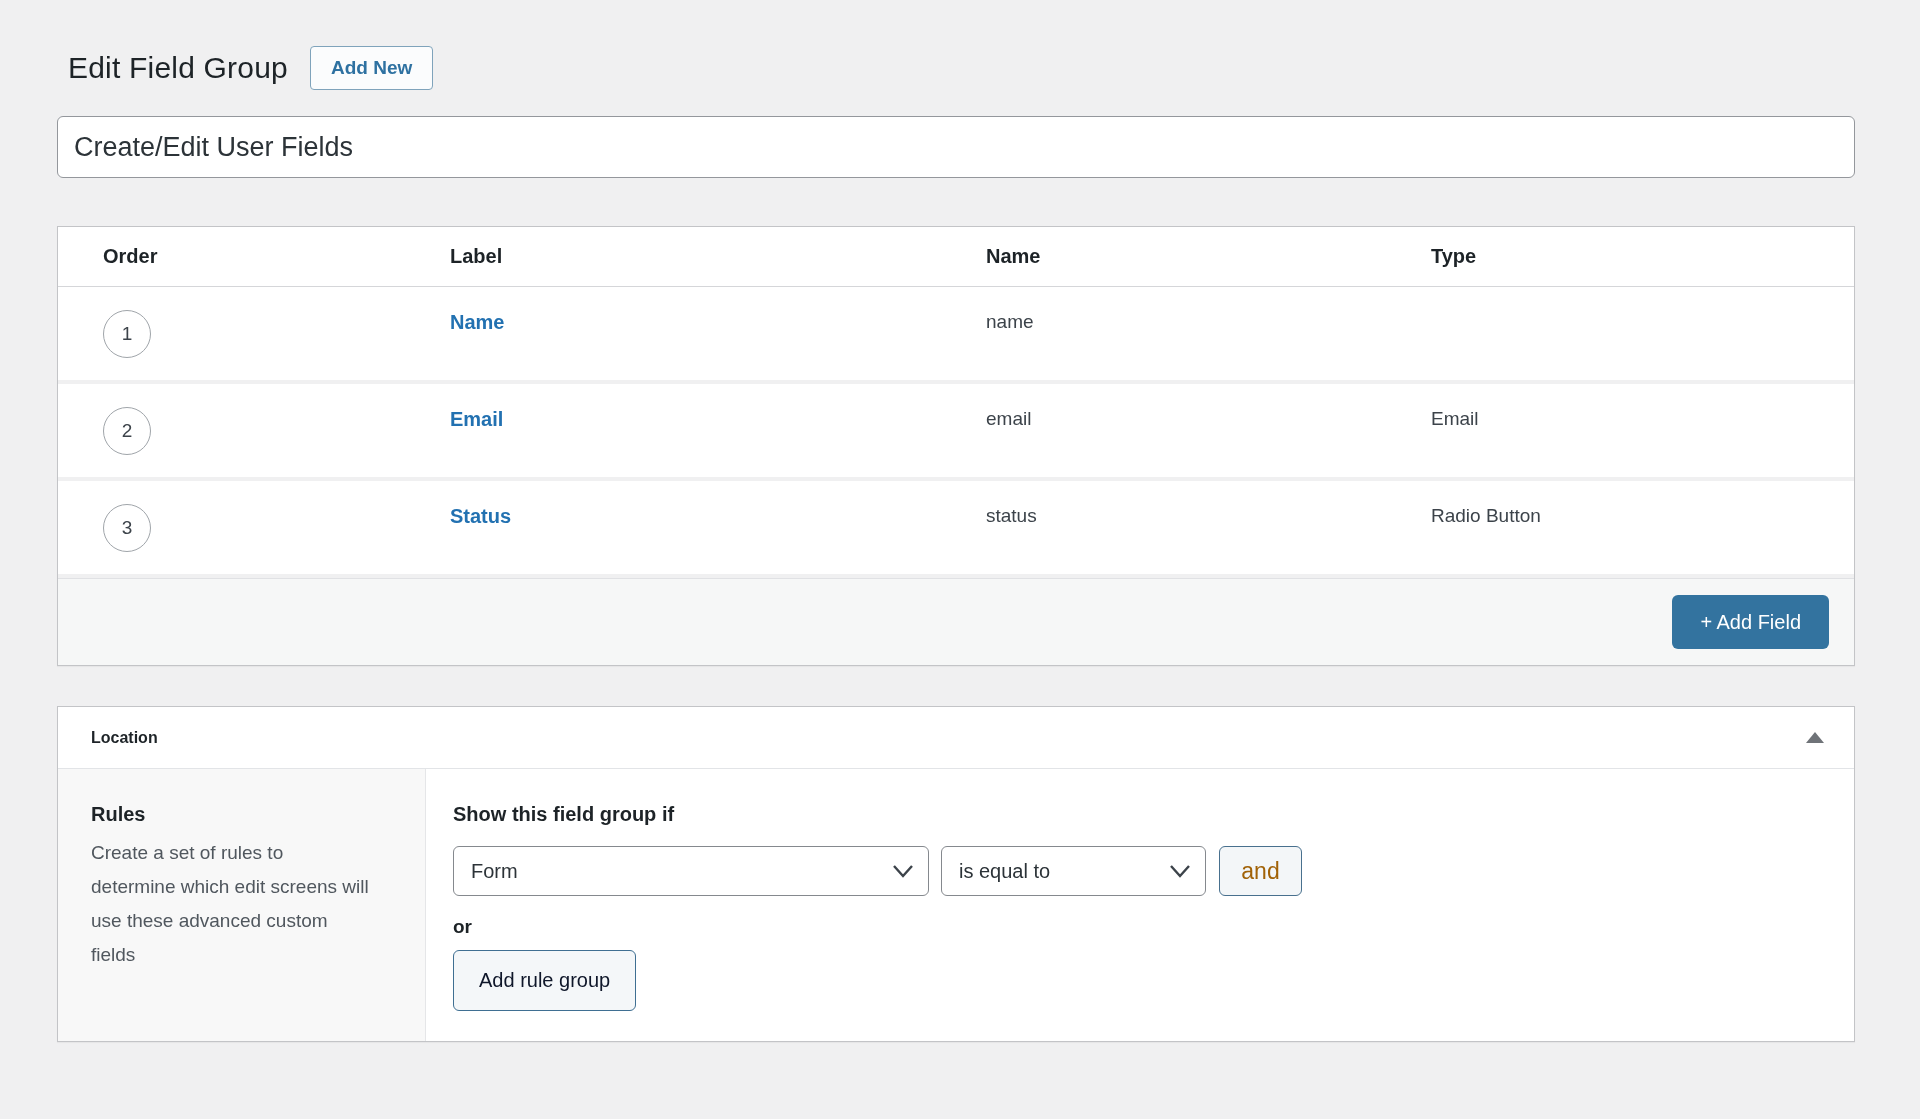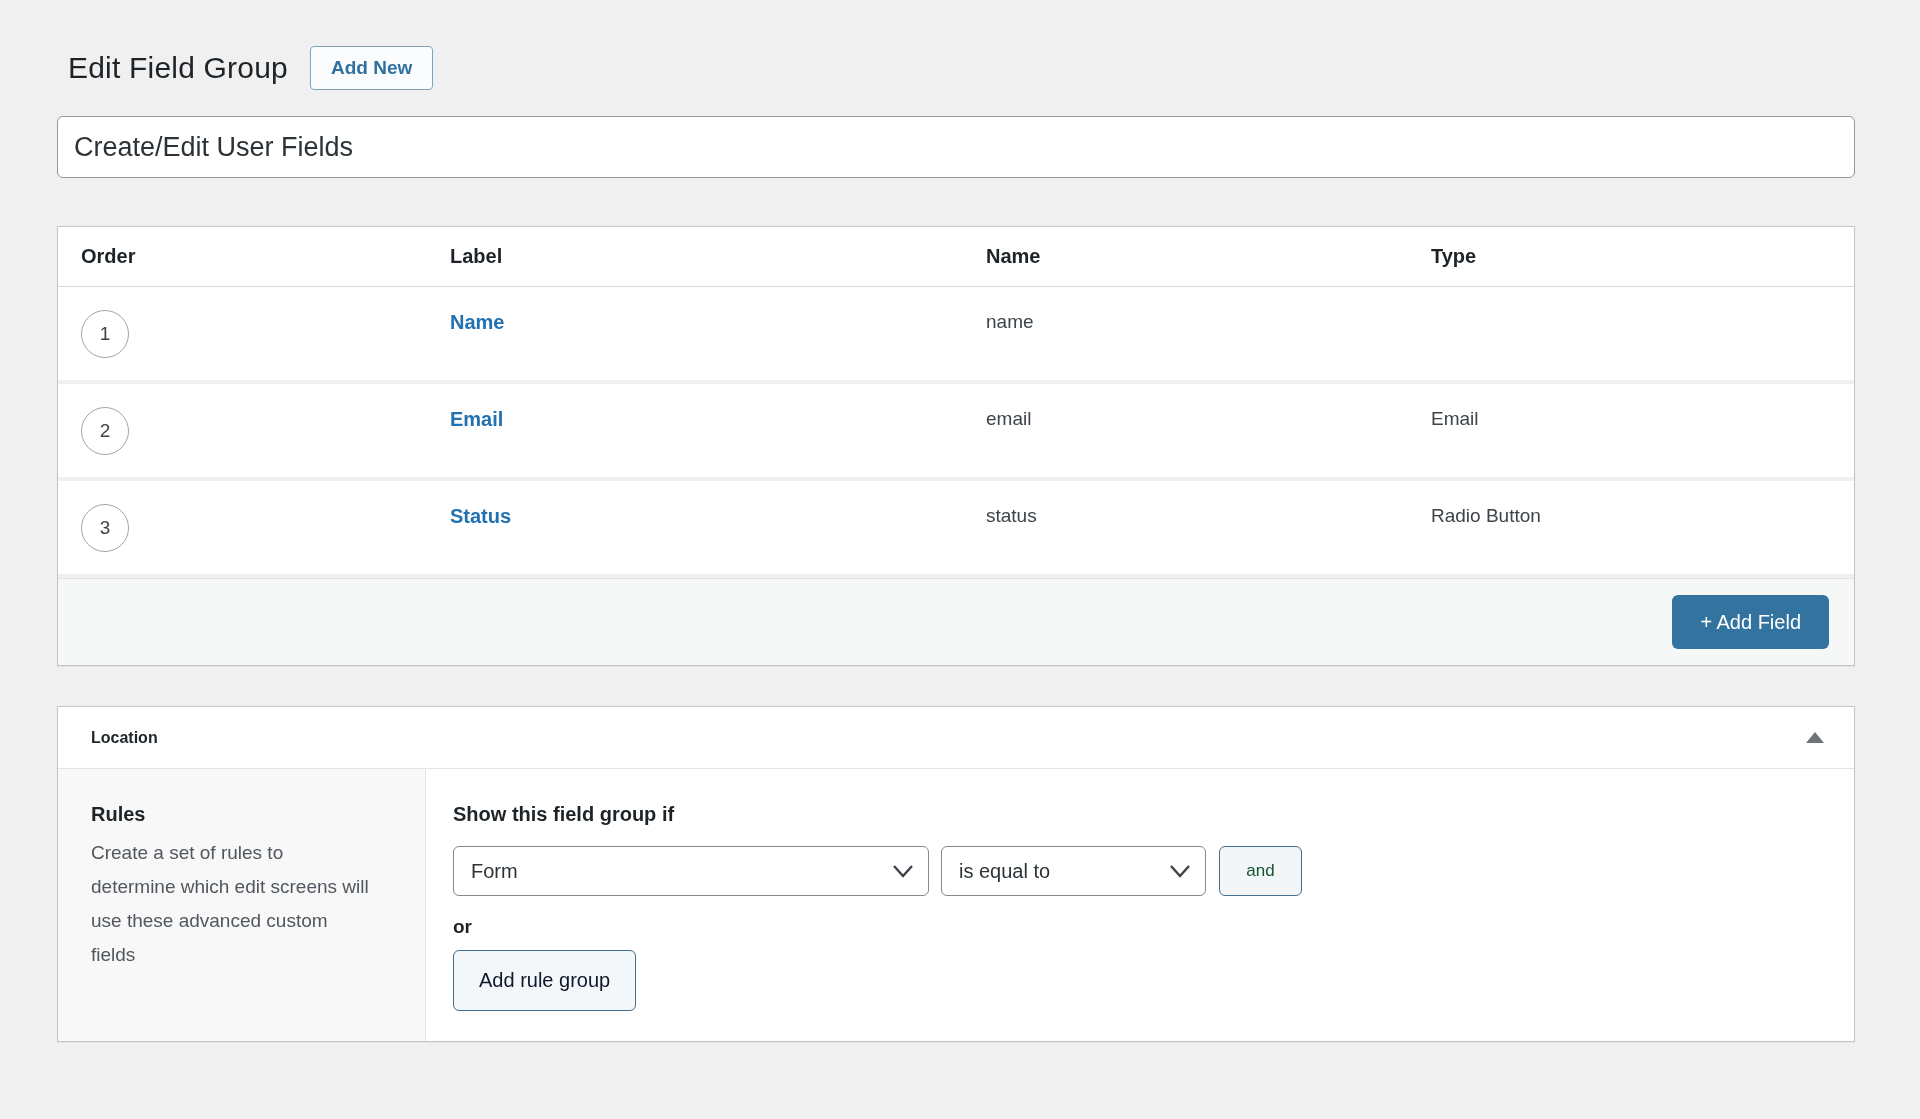--- a/index.html
+++ b/index.html
@@ -34,21 +34,21 @@
   .panel {
     background: #fff; border: 1px solid #c3c4c7;
     box-shadow: 0 1px 1px rgba(0,0,0,.04);
   }
   .fields-panel { margin-top: 48px; }
 
   
   .t-grid { display: grid; grid-template-columns: 392px 536px 445px 1fr; }
   .t-head { height: 60px; align-items: center; border-bottom: 1px solid #d5d6d9; }
   .t-head .cell { font-size: 20px; font-weight: bold; color: #1d2327; }
-  .cell.c1 { padding-left: 23px; }
+  .cell.c1 { padding-left: 45px; }
   .t-row { height: 97px; border-bottom: 4px solid #f0f0f1; background: #fff; }
   .t-row .cell { padding-top: 24px; font-size: 19px; color: #3c434a; }
   .t-row .order-cell { padding-top: 0; display: flex; align-items: center; }
   .order-circle {
     width: 48px; height: 48px; border: 1.5px solid #a0a5aa; border-radius: 50%;
     display: flex; align-items: center; justify-content: center;
     font-size: 19px; color: #3c434a; background: #fff; cursor: pointer;
   }
   .field-link { font-size: 20px; font-weight: bold; color: #2271b1; text-decoration: none; cursor: pointer; }
 
@@ -88,21 +88,21 @@
     position: relative; height: 50px; border: 1.5px solid #85898e; border-radius: 6px;
     background: #fff; display: flex; align-items: center;
     font-size: 20px; color: #2c3338; padding: 0 46px 0 17px; cursor: pointer;
   }
   .sel-param { width: 476px; margin-right: 12px; }
   .sel-operator { width: 265px; margin-right: 13px; }
   .sel-value { width: 442px; margin-right: 18px; }
   .chevron { position: absolute; right: 14px; top: 50%; transform: translateY(-50%); display: flex; }
   .and-btn {
     height: 50px; width: 83px; background: #f3f6f8; border: 1.5px solid #48708e; border-radius: 6px;
-    color: #14532d; font-size: 17px; cursor: pointer; font-family: "Liberation Sans", sans-serif;
+    color: #a16207; font-size: 23px; cursor: pointer; font-family: "Liberation Sans", sans-serif;
   }
   .or-label { margin-top: 20px; font-size: 19px; font-weight: bold; color: #1d2327; }
   .add-rule-group-btn {
     margin-top: 12px; height: 61px; padding: 0 25px;
     background: #f4f7f9; border: 1.5px solid #3f6f92; border-radius: 6px;
     color: #0f172a; font-size: 20px; cursor: pointer; font-family: "Liberation Sans", sans-serif;
   }
 </style>
 </head>
 <body>

